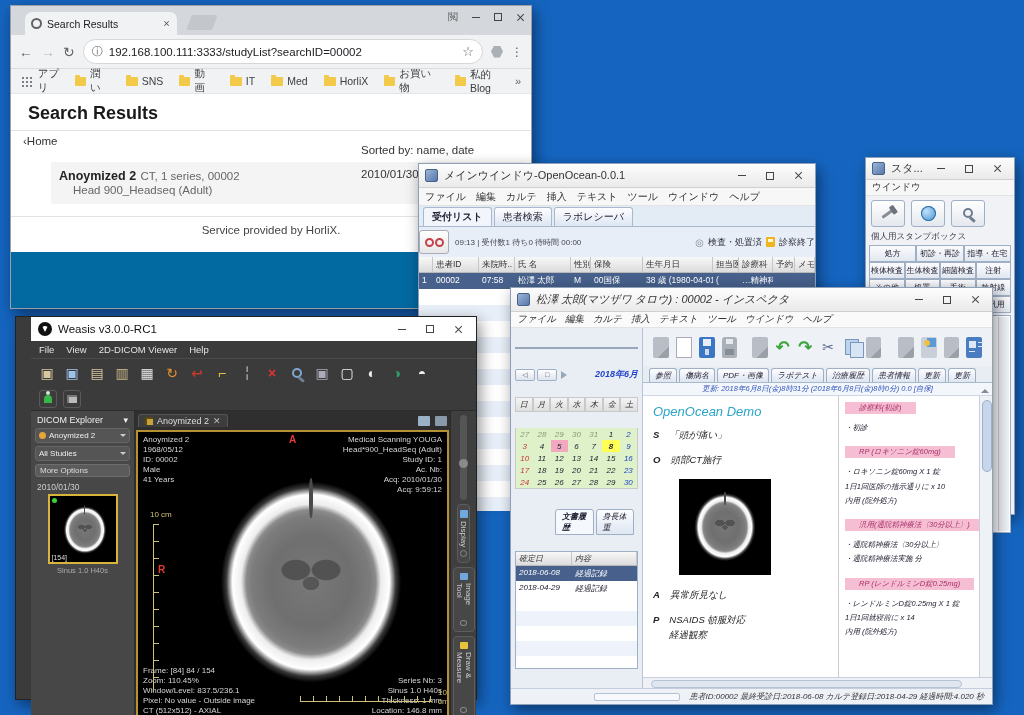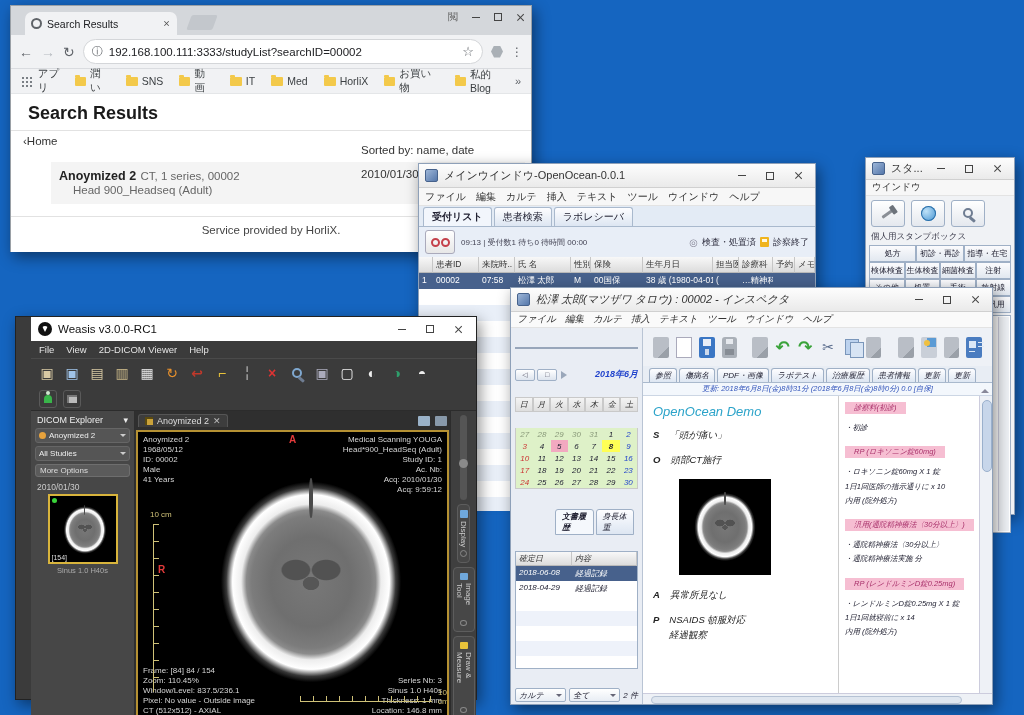--- a/index.html
+++ b/index.html
@@ -8,21 +8,21 @@
   .win{position:absolute;box-shadow:3px 5px 14px rgba(0,0,0,.45);}
   
   .wc{display:inline-flex;align-items:center;justify-content:center;width:22px;height:16px;color:#444;font-size:11px;}
   .min-i{width:8px;height:1px;background:#444;display:inline-block;}
   .max-i{width:8px;height:8px;border:1px solid #444;display:inline-block;}
   .x-i{position:relative;width:9px;height:9px;display:inline-block;}
   .x-i::before,.x-i::after{content:"";position:absolute;left:4px;top:0;width:1.4px;height:9px;background:#444;}
   .x-i::before{transform:rotate(45deg);} .x-i::after{transform:rotate(-45deg);}
   .java-ic{width:13px;height:13px;border-radius:2px;background:linear-gradient(135deg,#9db6d8,#5577aa);border:1px solid #46628c;display:inline-block;}
   
-  .bw{left:10px;top:5px;width:522px;height:247px;background:#0369a1;border:1px solid #9aa0a6;}
+  .bw{left:10px;top:5px;width:522px;height:304px;background:#0369a1;border:1px solid #9aa0a6;}
   .bw-tabstrip{height:29px;background:#d4d7db;position:relative;}
   .bw-tab{position:absolute;left:14px;top:6px;width:152px;height:23px;background:#f1f2f4;border-radius:7px 7px 0 0;display:flex;align-items:center;padding:0 6px;gap:5px;}
   .bw-favicon{width:11px;height:11px;border-radius:50%;border:2px solid #5f6368;}
   .bw-tab-title{font-size:10.5px;color:#202124;flex:1;white-space:nowrap;overflow:hidden;}
   .bw-newtab{position:absolute;left:178px;top:9px;width:26px;height:15px;background:#c3c7cc;transform:skewX(-20deg);border-radius:2px;}
   .bw-controls{position:absolute;right:6px;top:4px;display:flex;align-items:center;gap:14px;}
   .bw-profile{font-size:10px;color:#555;}
   .bw-toolbar{height:34px;background:#f1f2f4;display:flex;align-items:center;padding:0 8px;gap:8px;border-bottom:1px solid #dadce0;}
   .bw-nav{font-size:14px;color:#5f6368;}
   .bw-nav.dim{color:#b6babf;}
@@ -50,21 +50,21 @@
   .bw-hr2{position:absolute;left:0;right:0;top:122px;border-top:1px solid #e2e2e2;}
   .bw-footer{position:absolute;top:130px;width:100%;text-align:center;font-size:11.5px;color:#444;}
   
   .oo{left:418px;top:163px;width:398px;height:330px;background:#eef2f8;border:1px solid #8ea0b8;}
   .jtitle{height:24px;background:linear-gradient(#fdfdfd,#eaeaea);display:flex;align-items:center;padding:0 6px;gap:6px;border-bottom:1px solid #d0d0d0;}
   .jtitle-t{font-size:11px;color:#333;flex:1;white-space:nowrap;overflow:hidden;}
   .jmenu{height:18px;background:#f7f7f7;display:flex;align-items:center;padding:0 6px;gap:10px;font-size:10px;color:#333;border-bottom:1px solid #e3e3e3;}
   .oo-tabs{height:21px;background:#e3ebf5;display:flex;align-items:flex-end;padding:2px 4px 0;gap:2px;border-bottom:1px solid #a9b9cd;}
   .oo-tab{font-size:10px;color:#223;background:linear-gradient(#fdfdff,#dde6f2);border:1px solid #a9b9cd;border-bottom:none;border-radius:3px 3px 0 0;padding:2px 8px;}
   .oo-tab.on{background:#f2f6fc;font-weight:bold;}
-  .oo-toolbar{height:30px;background:#e8eef7;display:flex;align-items:center;padding:0 6px;gap:6px;}
+  .oo-toolbar{height:30px;background:#e8eef7;display:flex;align-items:center;padding:0 0;gap:6px;}
   .oo-binoc{width:30px;height:24px;background:linear-gradient(#fff,#e7e7e7);border:1px solid #aab;border-radius:3px;display:flex;align-items:center;justify-content:center;gap:1px;}
   .oo-binoc i{width:9px;height:9px;border:2.5px solid #c4414b;border-radius:50%;}
   .oo-status{font-size:8px;color:#445;}
   .oo-legend{margin-left:auto;display:flex;align-items:center;gap:4px;font-size:9px;color:#334;}
   .oo-exam-ic{font-size:10px;color:#889;}
   .oo-flag{width:9px;height:10px;background:#f0b41e;border-radius:1px;position:relative;}
   .oo-flag::after{content:"";position:absolute;left:2px;top:2px;width:5px;height:3px;background:#fff8e0;}
   .oo-grid{display:grid;grid-template-columns:14px 46px 36px 56px 20px 52px 70px 26px 34px 22px 1fr;}
   .oo-hc{font-size:8.5px;color:#333;background:linear-gradient(#f8f8f8,#dcdcdc);border-right:1px solid #c6c6c6;border-bottom:1px solid #b9b9b9;padding:2px 3px;white-space:nowrap;overflow:hidden;height:16px;}
   .oo-row{background:#47618c;color:#fff;}
@@ -204,21 +204,21 @@
   .in-khead{height:13px;background:#f3f7fc;font-size:7.5px;color:#3355bb;display:flex;align-items:center;justify-content:center;border-bottom:1px solid #ccd6e4;position:relative;}
   .in-khead .up{position:absolute;right:3px;top:2px;width:0;height:0;border:4px solid transparent;border-bottom-color:#889;}
   .in-content{flex:1;background:#fff;display:flex;min-height:0;position:relative;}
   .in-cleft{width:195px;padding:8px 10px;}
   .in-ctitle{font-size:13px;color:#2ba3c9;margin-bottom:10px;}
   .soap{display:flex;gap:10px;font-size:9.5px;color:#222;margin-bottom:12px;}
   .soap b{font-weight:bold;}
   .in-kbrain{width:92px;height:96px;margin:2px 0 14px 26px;background:#000;padding:8px 10px;}
   .in-kbrain .brain{width:100%;height:100%;}
   .in-cright{flex:1;border-left:1px solid #ccc;padding:6px 6px;min-width:0;}
-  .stamp-h{display:inline-block;background:#f6bed2;color:#a8306a;font-size:7.5px;padding:1px 9px;margin-bottom:3px;white-space:nowrap;max-width:100%;overflow:hidden;}
+  .stamp-h{display:inline-block;background:#f6bed2;color:#a8306a;font-size:7.5px;padding:1px 14px;margin-bottom:3px;white-space:nowrap;max-width:100%;overflow:hidden;}
   .stamp-l{font-size:7.5px;color:#223;line-height:1.9;white-space:nowrap;overflow:hidden;}
   .stamp-b{margin-bottom:11px;}
   .in-vscroll{position:absolute;right:0;top:0;bottom:0;width:13px;background:#eef1f6;border-left:1px solid #ccd;}
   .in-vscroll::before{content:"";position:absolute;left:2px;top:4px;width:8px;height:70px;background:#c7d6ea;border:1px solid #9ab0cc;border-radius:5px;}
   .in-hscroll{height:11px;background:#eef1f6;border-top:1px solid #ccd;position:relative;}
   .in-hscroll::before{content:"";position:absolute;left:8px;top:2px;right:30px;height:6px;background:#dfe6ef;border:1px solid #b5c2d4;border-radius:4px;}
   .in-status{height:16px;background:#eef1f6;border-top:1px solid #c5cedc;display:flex;align-items:center;justify-content:flex-end;gap:10px;padding:0 8px;font-size:8px;color:#333;}
   .in-progress{width:86px;height:8px;border:1px solid #b5c2d4;background:#f7f9fc;border-radius:2px;}
 </style>
 </head>
@@ -778,13 +778,17 @@
             <div class="stamp-l">・レンドルミンD錠0.25mg X 1 錠</div>
             <div class="stamp-l">1日1回就寝前に x 14</div>
             <div class="stamp-l">内用 (院外処方)</div>
           </div>
         </div>
         <div class="in-vscroll"></div>
       </div>
       <div class="in-hscroll"></div>
     </div>
   </div>
+  <div class="in-status">
+    <span class="in-progress"></span>
+    <span>患者ID:00002   最終受診日:2018-06-08   カルテ登録日:2018-04-29   経過時間:4.020 秒</span>
+  </div>
 </div>
 
 </body></html>

